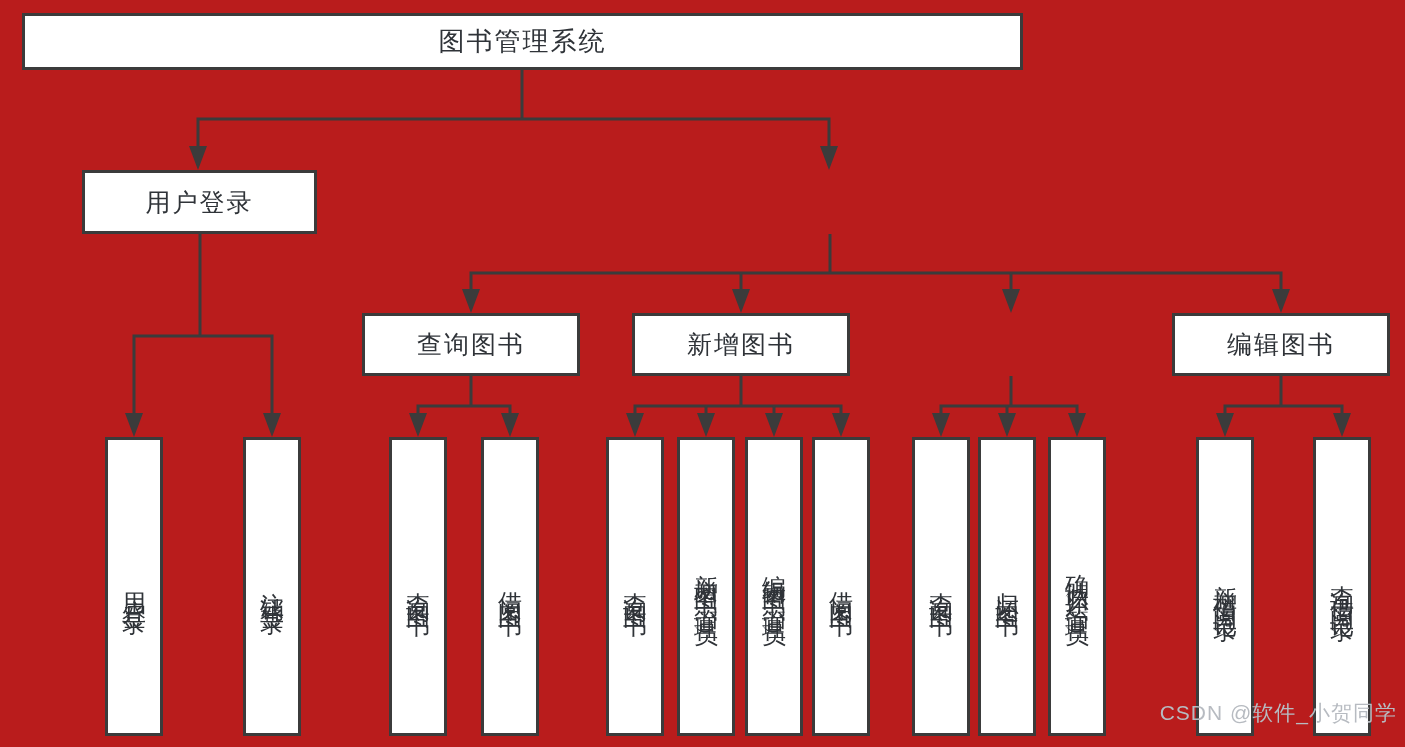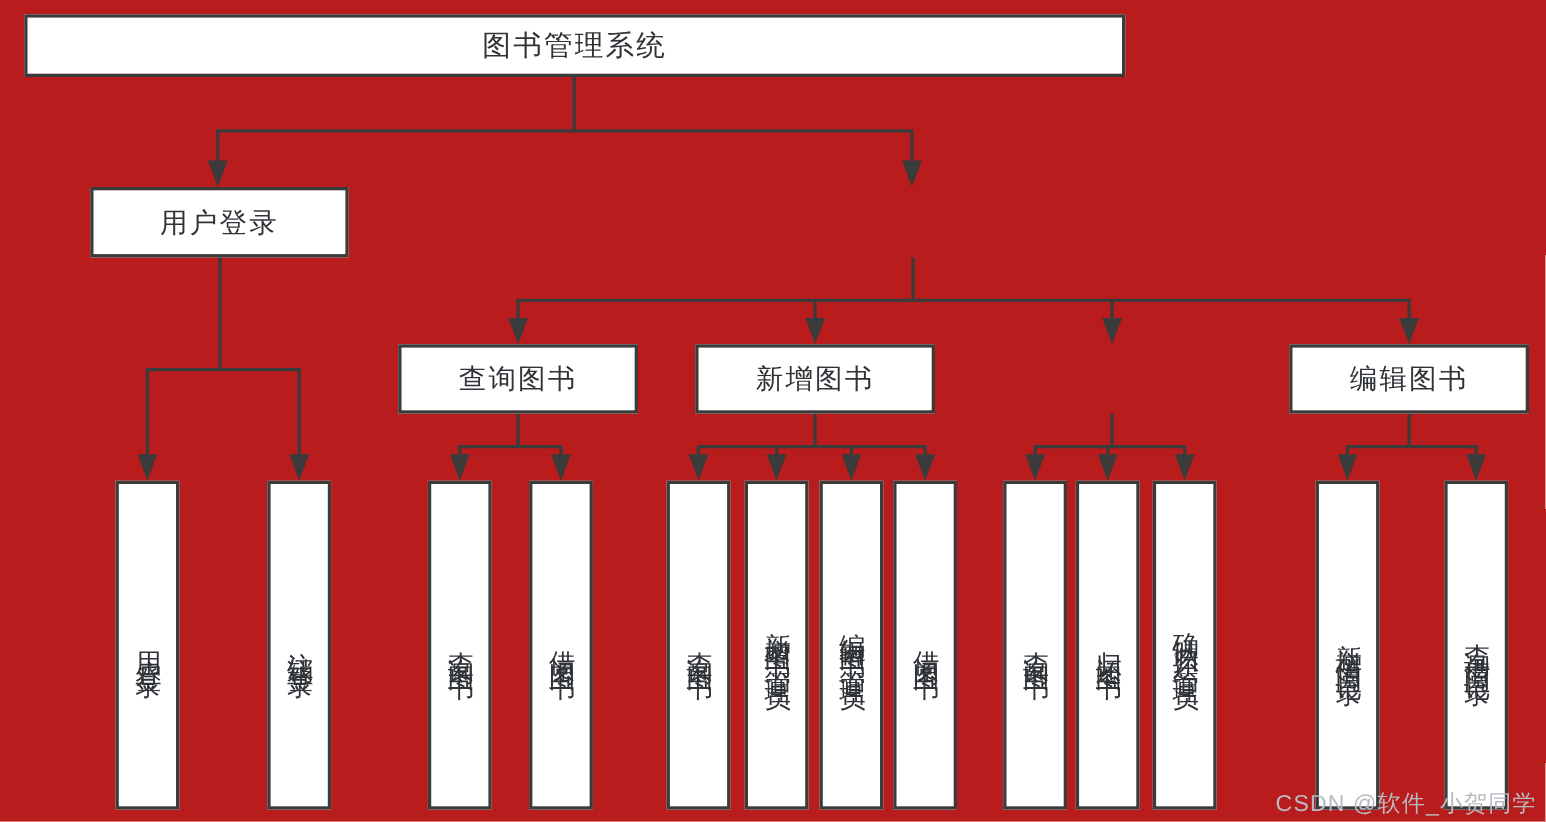--- a/index.html
+++ b/index.html
@@ -41,21 +41,21 @@
   }
   .node.leaf {
     writing-mode: vertical-rl;
     text-orientation: mixed;
     font-size: 24px;
     letter-spacing: 7px;
     line-height: 1;
   }
   .watermark {
     position: absolute;
-    top: 716px;
+    top: 699px;
     right: 8px;
     font-size: 21px;
     color: #b7bbc1;
     letter-spacing: 1px;
     z-index: 3;
     white-space: nowrap;
   }
 </style>
 </head>
 <body>

